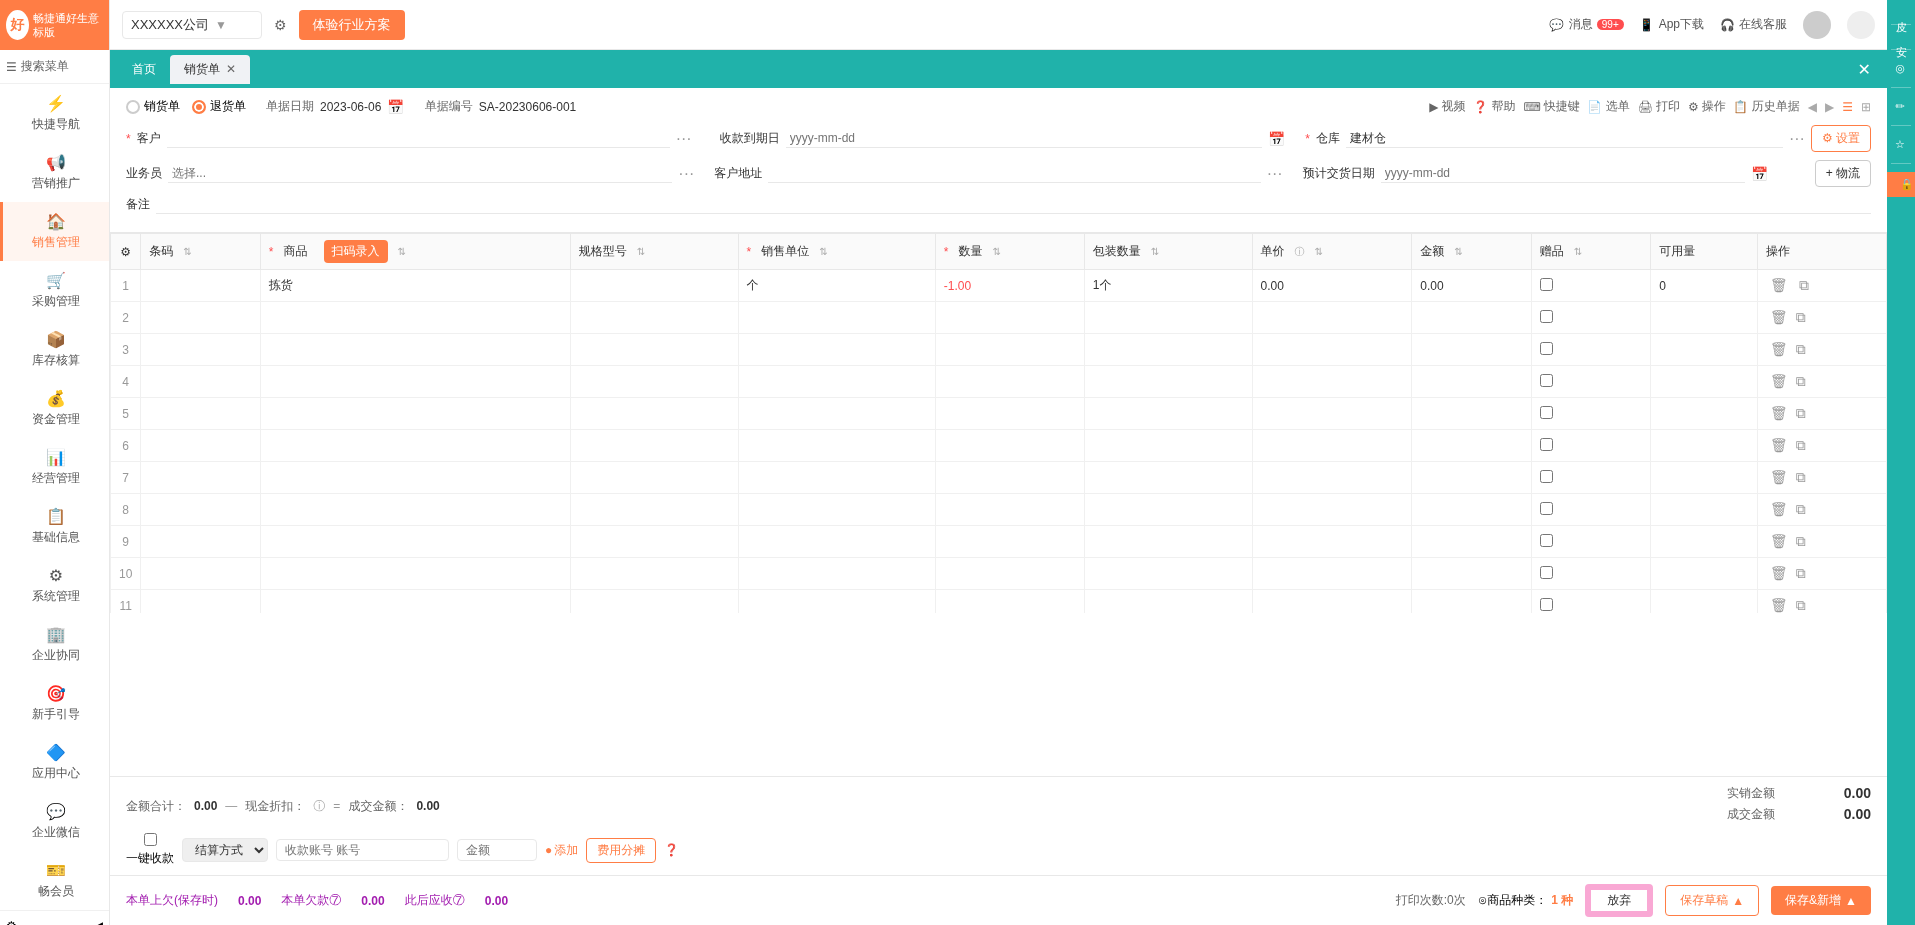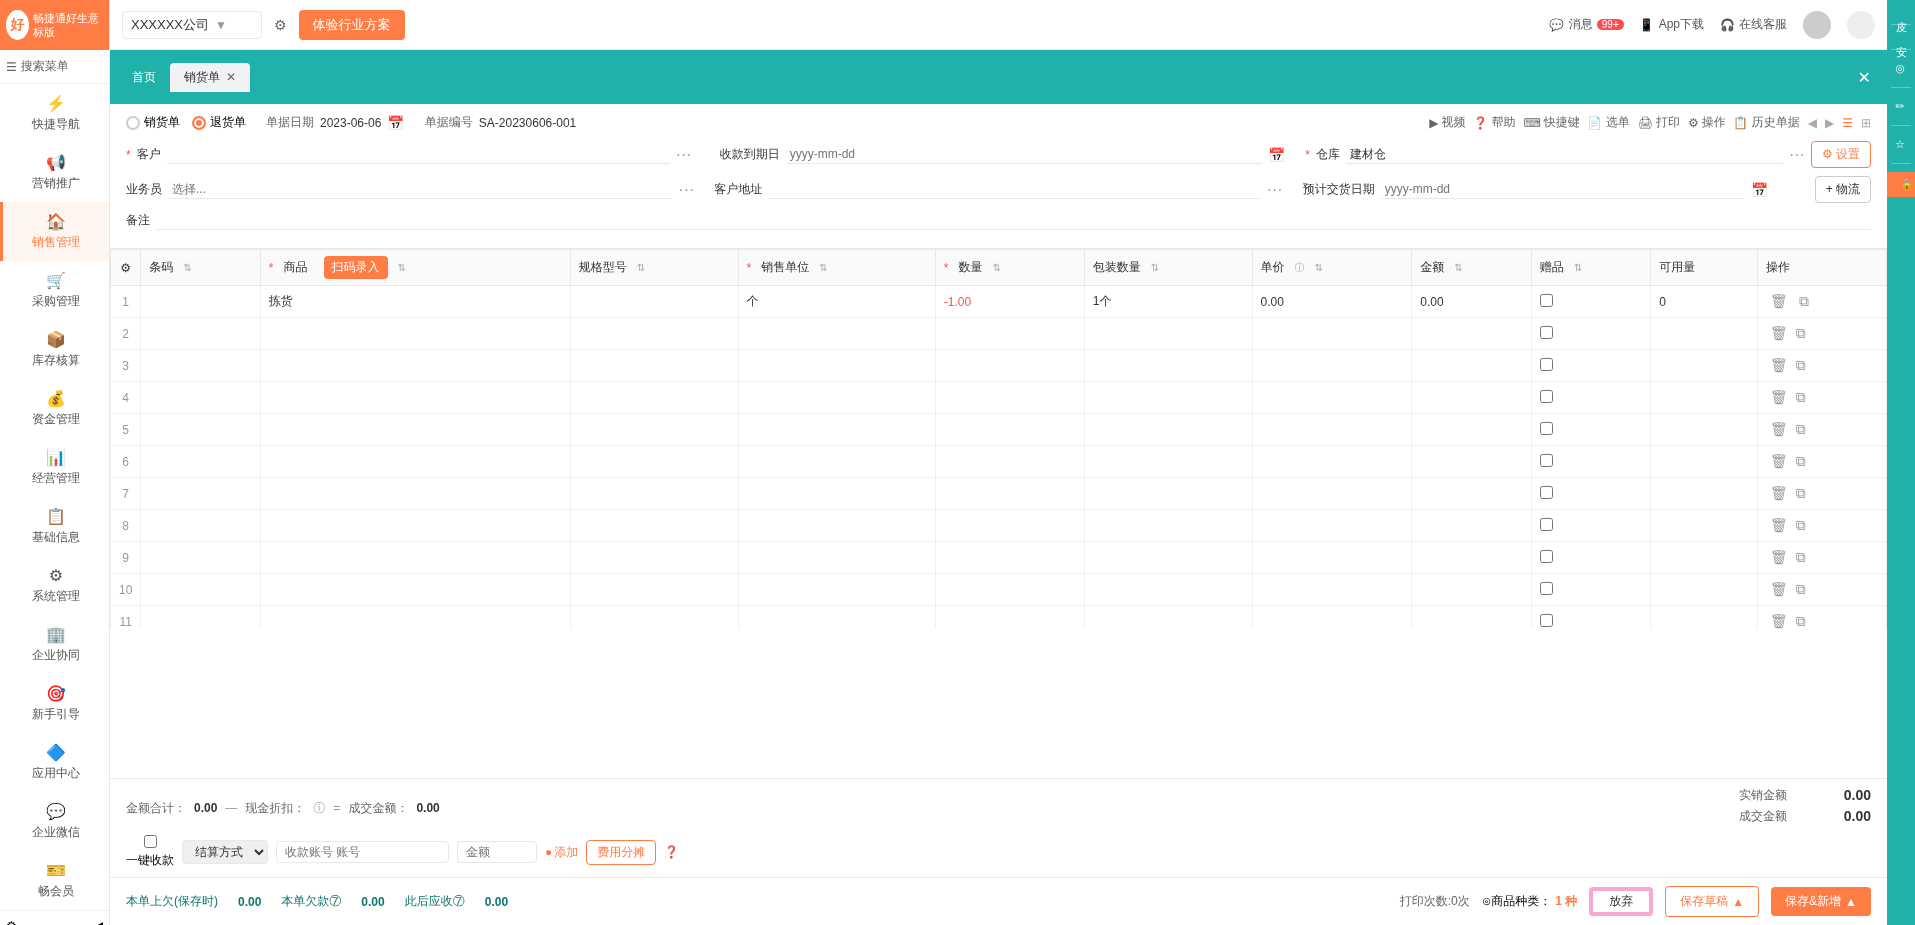--- a/index.html
+++ b/index.html
@@ -24,21 +24,21 @@
     .company-selector { display: flex; align-items: center; gap: 6px; padding: 4px 8px; border: 1px solid #e8e8e8; border-radius: 4px; cursor: pointer; min-width: 140px; }
     .company-name { font-size: 13px; color: #333; }
     .topbar-btn-trial { background: #ff7d45; color: #fff; border: none; border-radius: 4px; padding: 6px 14px; cursor: pointer; font-size: 13px; }
     .topbar-right { margin-left: auto; display: flex; align-items: center; gap: 16px; }
     .topbar-right-item { display: flex; align-items: center; gap: 4px; cursor: pointer; color: #555; font-size: 12px; }
     .badge { background: #ff4d4f; color: #fff; border-radius: 10px; padding: 0 5px; font-size: 10px; min-width: 16px; text-align: center; }
     .avatar { width: 28px; height: 28px; background: #ccc; border-radius: 50%; }
     .gear-icon-top { color: #666; cursor: pointer; font-size: 14px; }
 
     
-    .tabbar { background: #20b2aa; display: flex; align-items: center; padding: 0 8px; height: 54px; }
+    .tabbar { background: #20b2aa; display: flex; align-items: center; padding: 0 8px; height: 38px; }
     .tab { padding: 6px 14px; color: #fff; cursor: pointer; font-size: 13px; border-radius: 4px 4px 0 0; display: flex; align-items: center; gap: 6px; }
     .tab.active { background: #f0f2f5; color: #333; }
     .tab-close { font-size: 12px; color: #666; }
     .tab-home { color: #fff; }
 
     
     .content { flex: 1; overflow: auto; background: #f0f2f5; padding: 0; display: flex; flex-direction: column; }
 
     
     .form-container { background: #fff; margin: 0; padding: 10px 16px; border-bottom: 1px solid #e8e8e8; }
@@ -80,27 +80,27 @@
     .eq { color: #999; }
     .summary-row2 { display: flex; align-items: center; gap: 8px; }
     .checkbox-label { display: flex; align-items: center; gap: 4px; cursor: pointer; flex-direction: column; }
     .payment-method { border: 1px solid #e8e8e8; border-radius: 4px; padding: 3px 8px; color: #333; }
     .add-btn { color: #ff7d45; cursor: pointer; display: flex; align-items: center; gap: 2px; }
     .tab-btn-active { background: #fff; border: 1px solid #ff7d45; color: #ff7d45; border-radius: 4px; padding: 3px 10px; cursor: pointer; }
     .question-icon { color: #aaa; cursor: pointer; }
 
     
     .footer { background: #fff; padding: 8px 16px; border-top: 1px solid #e8e8e8; display: flex; align-items: center; }
-    .footer-info { display: flex; gap: 20px; align-items: center; color: #0f766e; }
+    .footer-info { display: flex; gap: 20px; align-items: center; color: #a21caf; }
     .footer-actions { margin-left: auto; display: flex; align-items: center; gap: 12px; }
     .product-type { display: flex; align-items: center; gap: 4px; }
-    .btn-discard { background: #fff; border: 4px solid #f9a8d4; color: #333; border-radius: 4px; padding: 2px 16px; cursor: pointer; }
+    .btn-discard { background: #fff; border: 6px solid #f9a8d4; color: #333; border-radius: 4px; padding: 2px 16px; cursor: pointer; }
     .btn-save-draft { background: #fff; border: 1px solid #ff7d45; color: #ff7d45; border-radius: 4px; padding: 6px 14px; cursor: pointer; display: flex; align-items: center; gap: 4px; }
     .btn-save-new { background: #ff7d45; border: none; color: #fff; border-radius: 4px; padding: 6px 14px; cursor: pointer; display: flex; align-items: center; gap: 4px; }
-    .amount-row { display: flex; justify-content: space-between; gap: 24px; color: #333; margin-bottom: 4px; }
+    .amount-row { display: flex; justify-content: space-between; gap: 36px; color: #333; margin-bottom: 4px; }
     .amount-label { color: #666; }
 
     
     .right-panel { width: 28px; background: #20b2aa; display: flex; flex-direction: column; align-items: center; padding: 8px 0; gap: 8px; }
     .rp-item { color: #fff; font-size: 14px; cursor: pointer; padding: 4px; writing-mode: vertical-rl; font-size: 11px; white-space: nowrap; }
     .rp-divider { width: 20px; height: 1px; background: rgba(255,255,255,0.3); }
 
     
     .close-btn { color: #fff; margin-left: auto; cursor: pointer; font-size: 16px; padding: 0 8px; }
     .ha-item { display: flex; align-items: center; gap: 3px; color: #666; cursor: pointer; }

